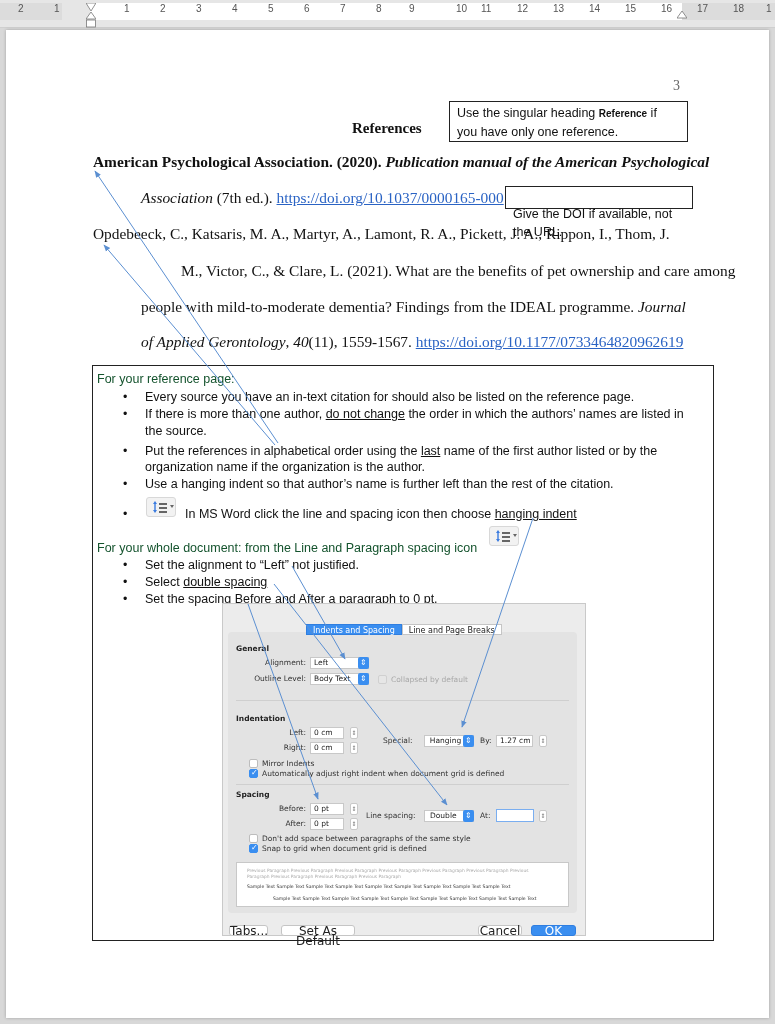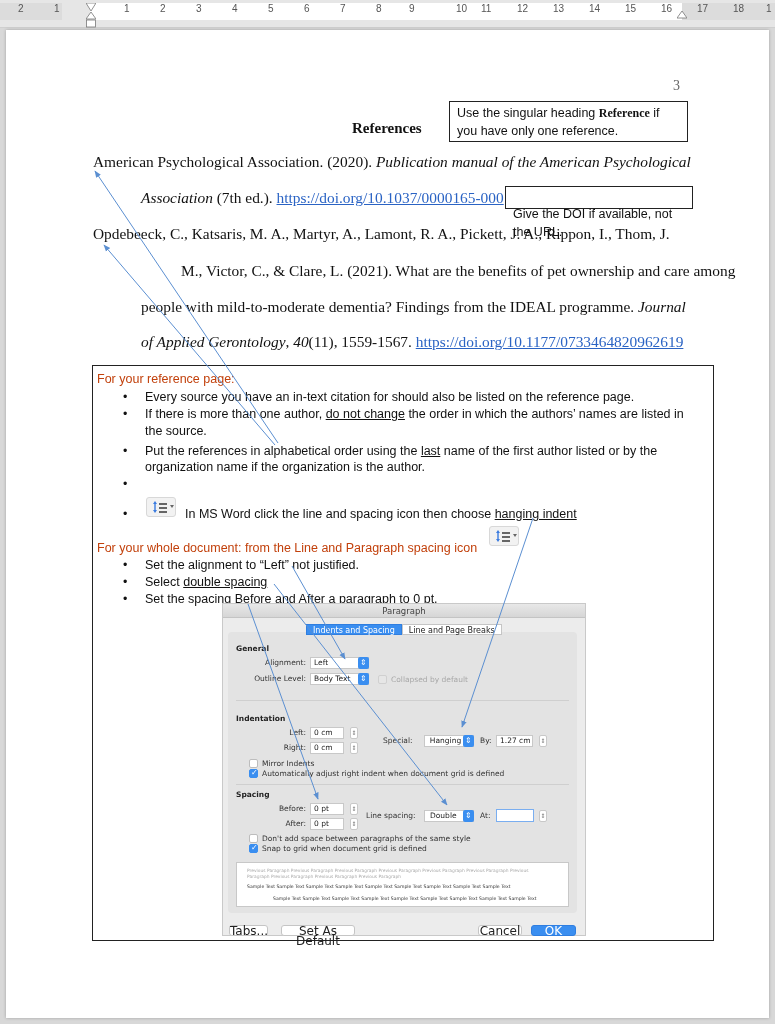--- a/index.html
+++ b/index.html
@@ -20,21 +20,21 @@
   .page-number { position: absolute; left: 673px; top: 78px; font-family: "Liberation Serif", serif; font-size: 14px; color: #666; }
   .heading { position: absolute; left: 352px; top: 120px; font-family: "Liberation Serif", serif; font-weight: bold; font-size: 15px; color: #111; }
 
   .callout { position: absolute; border: 1px solid #222; background: #fff; font-family: "Liberation Sans", sans-serif; font-size: 12.5px; color: #111; line-height: 18px; padding: 2px 7px; }
 
   .ref { position: absolute; font-family: "Liberation Serif", serif; font-size: 15.4px; color: #111; white-space: nowrap; }
   .ref i { font-style: italic; }
   .ref a { color: #2a63c4; text-decoration: underline; }
 
   .info-box { position: absolute; left: 92px; top: 365px; width: 622px; height: 576px; border: 1.5px solid #222; background: #fff; }
-  .red-head { position: absolute; font-size: 12.5px; color: #c2410c; }
+  .red-head { position: absolute; font-size: 12.5px; color: #14532d; }
   .bullet { position: absolute; font-size: 12.5px; color: #111; line-height: 16px; }
   .bullet .dot { position: absolute; left: -22px; top: 0; }
   .bullet u { text-decoration: underline; }
 
   .spacing-icon { position: absolute; width: 30px; height: 20px; border: 1px solid #d8d8d8; border-radius: 3px; background: #f2f2f2; }
   .spacing-icon .ar { position: absolute; left: 6px; top: 3px; width: 4px; height: 12px; }
   .spacing-icon .ln { position: absolute; left: 12px; width: 8px; height: 1.5px; background: #666; }
   .spacing-icon .dd { position: absolute; left: 23px; top: 7px; width: 0; height: 0; border-left: 2.5px solid transparent; border-right: 2.5px solid transparent; border-top: 3px solid #666; }
 
   
@@ -102,24 +102,24 @@
     <polygon points="0,9 5,2 10,9" fill="#fff" stroke="#777" stroke-width="0.8"></polygon>
   </svg>
 </div>
 
 <div class="page"></div>
 
 <span class="page-number">3</span>
 <span class="heading">References</span>
 
 <div class="callout" style="left:449px;top:101px;width:239px;height:41px;">
-  <span>Use the singular heading </span><b style="font-family:Liberation Serif, serif;font-size:12px;margin-top:32px;">Reference</b><span> if you have only one reference.</span>
-</div>
-
-<div class="ref" style="left:93px;top:153px;">
+  <span>Use the singular heading </span><b style="font-family:Liberation Sans, sans-serif;font-size:10px;margin-top:32px;">Reference</b><span> if you have only one reference.</span>
+</div>
+
+<div class="ref" style="left:93px;top:153px;font-weight:bold;">
   <span>American Psychological Association. (2020). </span><i>Publication manual of the American Psychological</i>
 </div>
 <div class="ref" style="left:141px;top:189px;">
   <i>Association</i><span> (7th ed.). </span><a>https://doi.org/10.1037/0000165-000</a>
 </div>
 <div class="callout" style="left:505px;top:186px;width:188px;height:23px;padding-top:18px;">Give the DOI if available, not the URL.</div>
 
 <div class="ref" style="left:93px;top:225px;">Opdebeeck, C., Katsaris, M. A., Martyr, A., Lamont, R. A., Pickett, J. A., Rippon, I., Thom, J.</div>
 <div class="ref" style="left:141px;top:262px;margin-left:40px;">M., Victor, C., &amp; Clare, L. (2021). What are the benefits of pet ownership and care among</div>
 <div class="ref" style="left:141px;top:298px;">
@@ -131,21 +131,21 @@
 
 <div class="info-box"></div>
 
 <div class="red-head" style="left:97px;top:372px;">For your reference page:</div>
 
 <div class="bullet" style="left:145px;top:389px;"><span class="dot">•</span><span>Every source you have an in-text citation for should also be listed on the reference page.</span></div>
 <div class="bullet" style="left:145px;top:406px;width:580px;"><span class="dot">•</span><span>If there is more than one author, </span><u>do not change</u><span> the order in which the authors’ names are listed in</span></div>
 <div class="bullet" style="left:145px;top:423px;">the source.</div>
 <div class="bullet" style="left:145px;top:443px;"><span class="dot">•</span><span>Put the references in alphabetical order using the </span><u>last</u><span> name of the first author listed or by the</span></div>
 <div class="bullet" style="left:145px;top:459px;">organization name if the organization is the author.</div>
-<div class="bullet" style="left:145px;top:476px;"><span class="dot">•</span></div>
+<div class="bullet" style="left:145px;top:476px;"><span class="dot">•</span><span>Use a hanging indent so that author’s name is further left than the rest of the citation.</span></div>
 
 <div class="spacing-icon" style="left:146px;top:497px;">
   <svg class="ar" viewBox="0 0 4 12">
       <polygon points="2,0 4,3 0,3" fill="#3a7be0"></polygon>
       <rect x="1.3" y="3" width="1.4" height="6" fill="#3a7be0"></rect>
       <polygon points="2,12 4,9 0,9" fill="#3a7be0"></polygon>
     </svg>
   <div class="ln" style="top:5px"></div>
   <div class="ln" style="top:9px"></div>
   <div class="ln" style="top:13px"></div>
@@ -164,21 +164,20 @@
   <div class="ln" style="top:9px"></div>
   <div class="ln" style="top:13px"></div>
   <div class="dd"></div>
 </div>
 
 <div class="bullet" style="left:145px;top:557px;"><span class="dot">•</span><span>Set the alignment to “Left” not justified.</span></div>
 <div class="bullet" style="left:145px;top:574px;"><span class="dot">•</span><span>Select </span><u>double spacing</u></div>
 <div class="bullet" style="left:145px;top:591px;"><span class="dot">•</span><span>Set the spacing </span><u>Before and After a paragraph to 0 pt</u><span>.</span></div>
 
 <div class="dialog">
-  <div class="dlg-title">Paragraph</div>
   <div class="dlg-panel">
     <div class="dlg-sec" style="left:8px;top:12px;">General</div>
     <div class="dlg-lbl" style="left:8px;top:26px;width:70px;">Alignment:</div>
     <div class="dlg-field dlg-select" style="left:82px;top:25px;width:59px;"><span>Left</span><span class="stp"></span></div>
     <div class="dlg-lbl" style="left:8px;top:42px;width:70px;">Outline Level:</div>
     <div class="dlg-field dlg-select" style="left:82px;top:41px;width:59px;"><span>Body Text</span><span class="stp"></span></div>
     <div class="chk dis" style="left:150px;top:43px;"></div>
     <div class="chk-lbl dis" style="left:163px;top:43px;">Collapsed by default</div>
     <div class="dlg-divider" style="top:68px;"></div>
 

